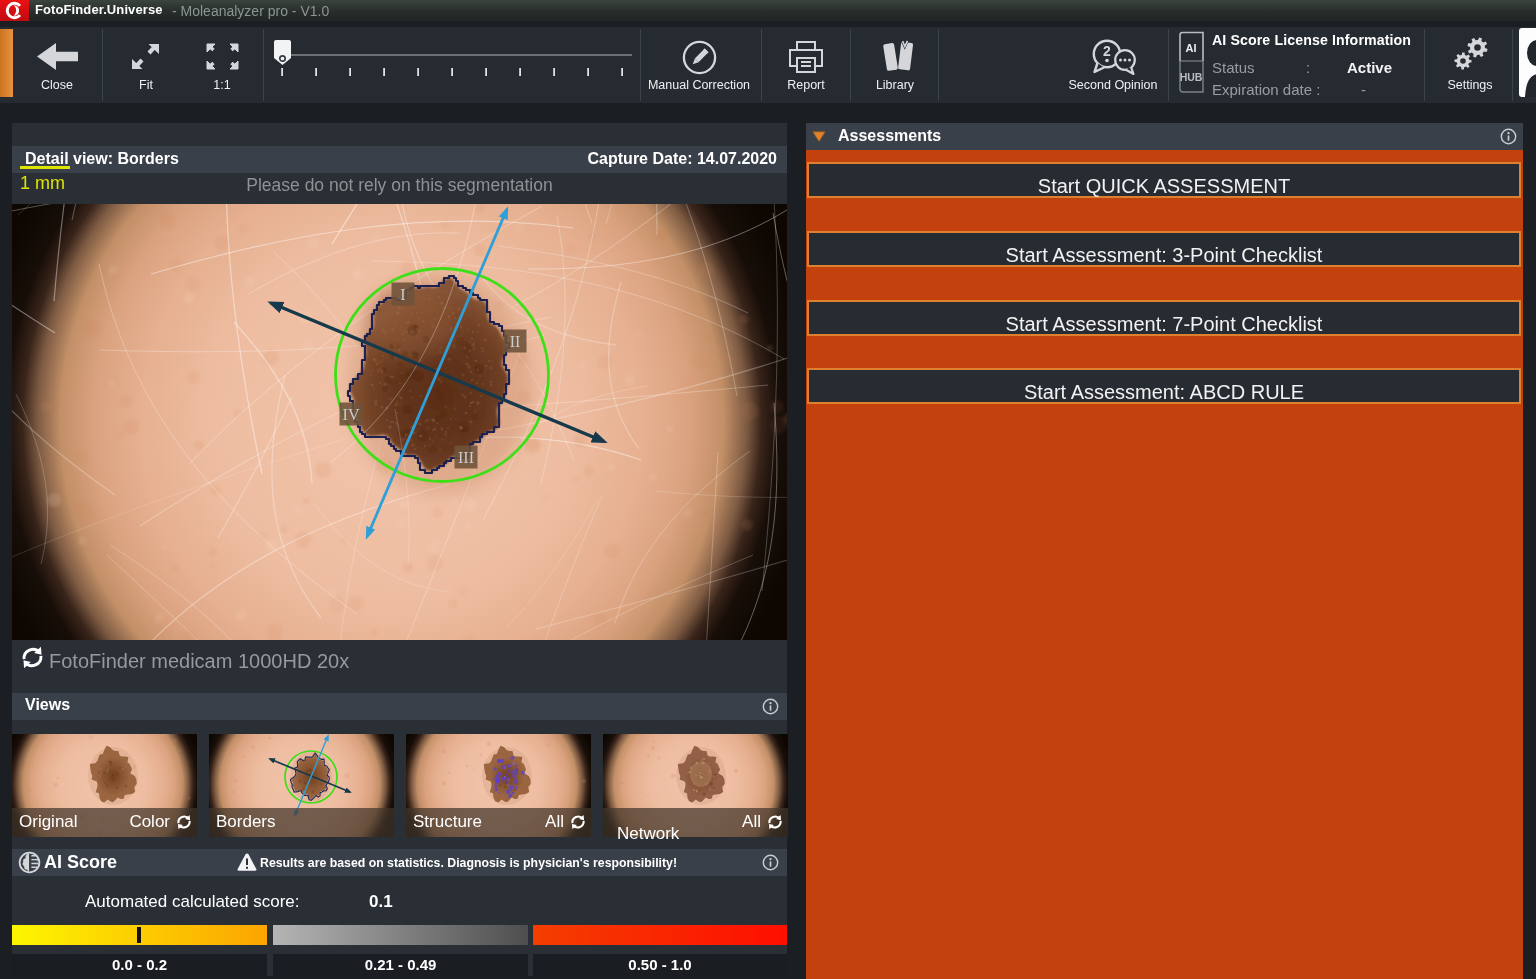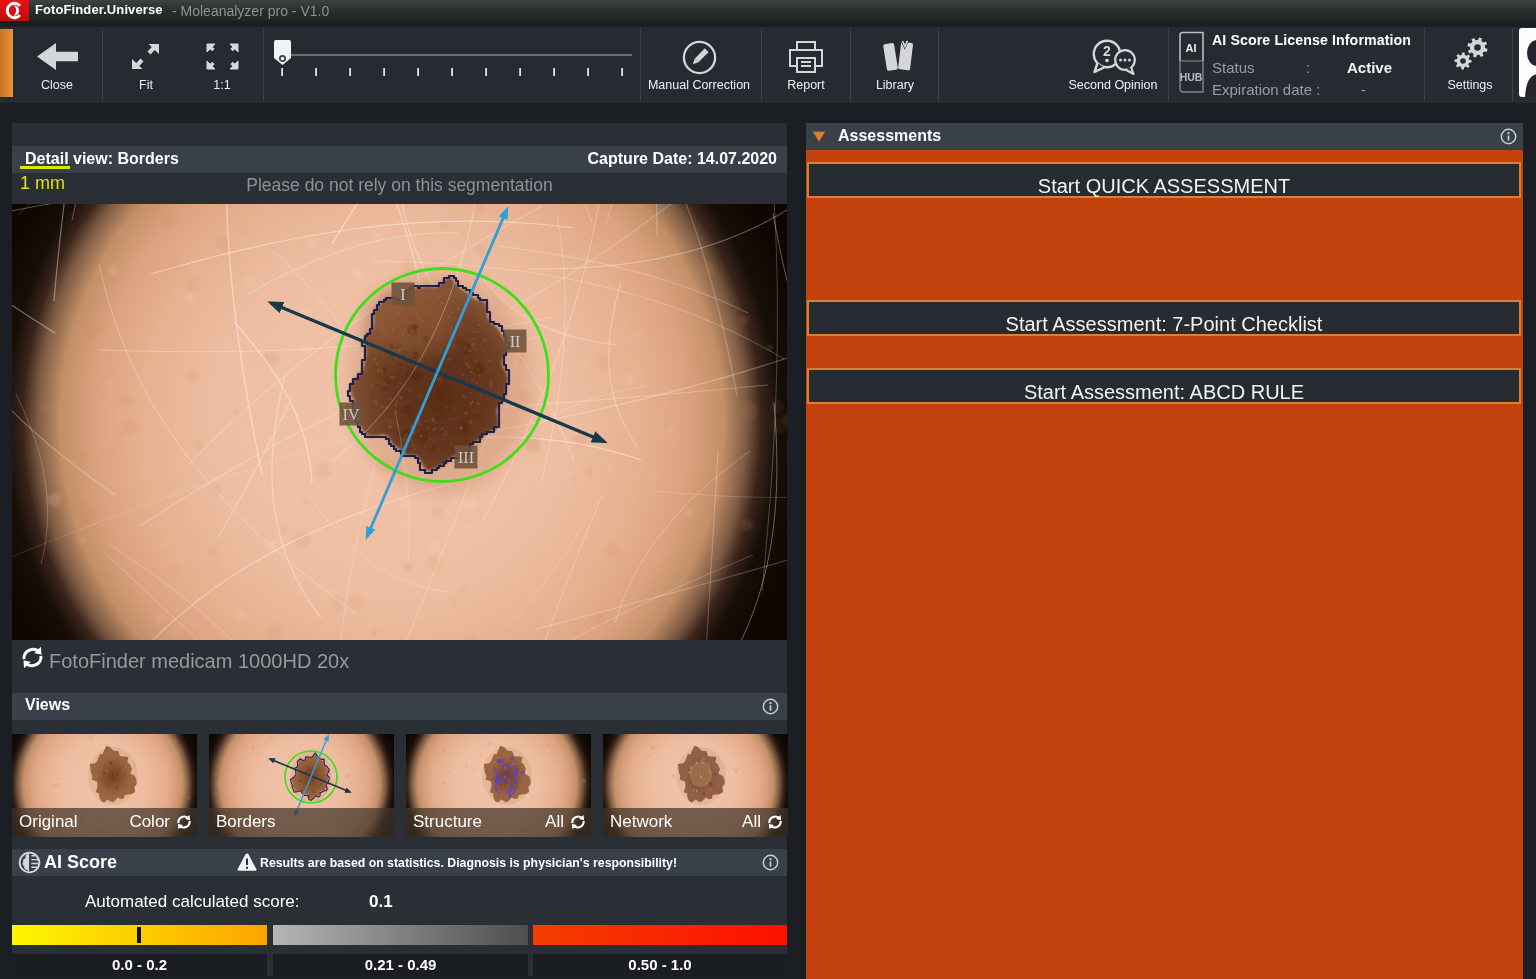--- a/index.html
+++ b/index.html
@@ -1076,21 +1076,21 @@
             <circle cx="112" cy="41" r="1.4" fill="#58290f" fill-opacity="0.39"></circle>
             <circle cx="96" cy="28" r="0.9" fill="#58290f" fill-opacity="0.30"></circle>
             <circle cx="95" cy="60" r="0.8" fill="#58290f" fill-opacity="0.35"></circle>
             <circle cx="111" cy="54" r="1.0" fill="#58290f" fill-opacity="0.27"></circle>
             <circle cx="108" cy="50" r="1.8" fill="#58290f" fill-opacity="0.31"></circle>
             <circle cx="96" cy="57" r="0.8" fill="#58290f" fill-opacity="0.38"></circle>
             <circle cx="101" cy="60" r="1.4" fill="#58290f" fill-opacity="0.36"></circle>
             <circle cx="96" cy="40" r="0.8" fill="#58290f" fill-opacity="0.38"></circle>
           </g>
         </svg><div class="thumblbl">
-          <span style="position:absolute;left:7px;">Network</span>
+          <span style="position:absolute;left:14px;margin-top:12px;">Network</span>
           <span style="position:absolute;right:27px;">All</span>
           <span style="position:absolute;right:4px;top:5px;">
             <svg width="18" height="18" viewBox="0 0 24 24" style="display:block">
               <path d="M4.5,13.5 A8,8 0 0 1 18.5,7.5" fill="none" stroke="#fff" stroke-width="2.8"></path>
               <path d="M19.5,2.5 L20,9.5 L13.5,8 Z" fill="#fff"></path>
               <path d="M19.5,10.5 A8,8 0 0 1 5.5,16.5" fill="none" stroke="#fff" stroke-width="2.8"></path>
               <path d="M4.5,21.5 L4,14.5 L10.5,16 Z" fill="#fff"></path>
             </svg>
           </span>
         </div></div>
@@ -1145,16 +1145,17 @@
       <span class="abs" style="left:32px;top:4px;">Assessments</span>
       <span class="abs" style="left:694px;top:5px;">
           <svg width="17" height="17" viewBox="0 0 18 18" style="display:block">
             <circle cx="9" cy="9" r="7.6" fill="none" stroke="#c9ccd1" stroke-width="1.5"></circle>
             <circle cx="9" cy="5.4" r="1.25" fill="#c9ccd1"></circle>
             <rect x="8.1" y="7.6" width="1.8" height="6" rx="0.9" fill="#c9ccd1"></rect>
           </svg>
         </span>
     </div>
     <div class="rbtn" style="top:39px;">Start QUICK ASSESSMENT</div>
+    <div class="rbtn" style="top:108px;">Start Assessment: 3-Point Checklist</div>
     <div class="rbtn" style="top:177px;">Start Assessment: 7-Point Checklist</div>
     <div class="rbtn" style="top:245px;">Start Assessment: ABCD RULE</div>
   </div>
 </div>
 
 </body></html>

